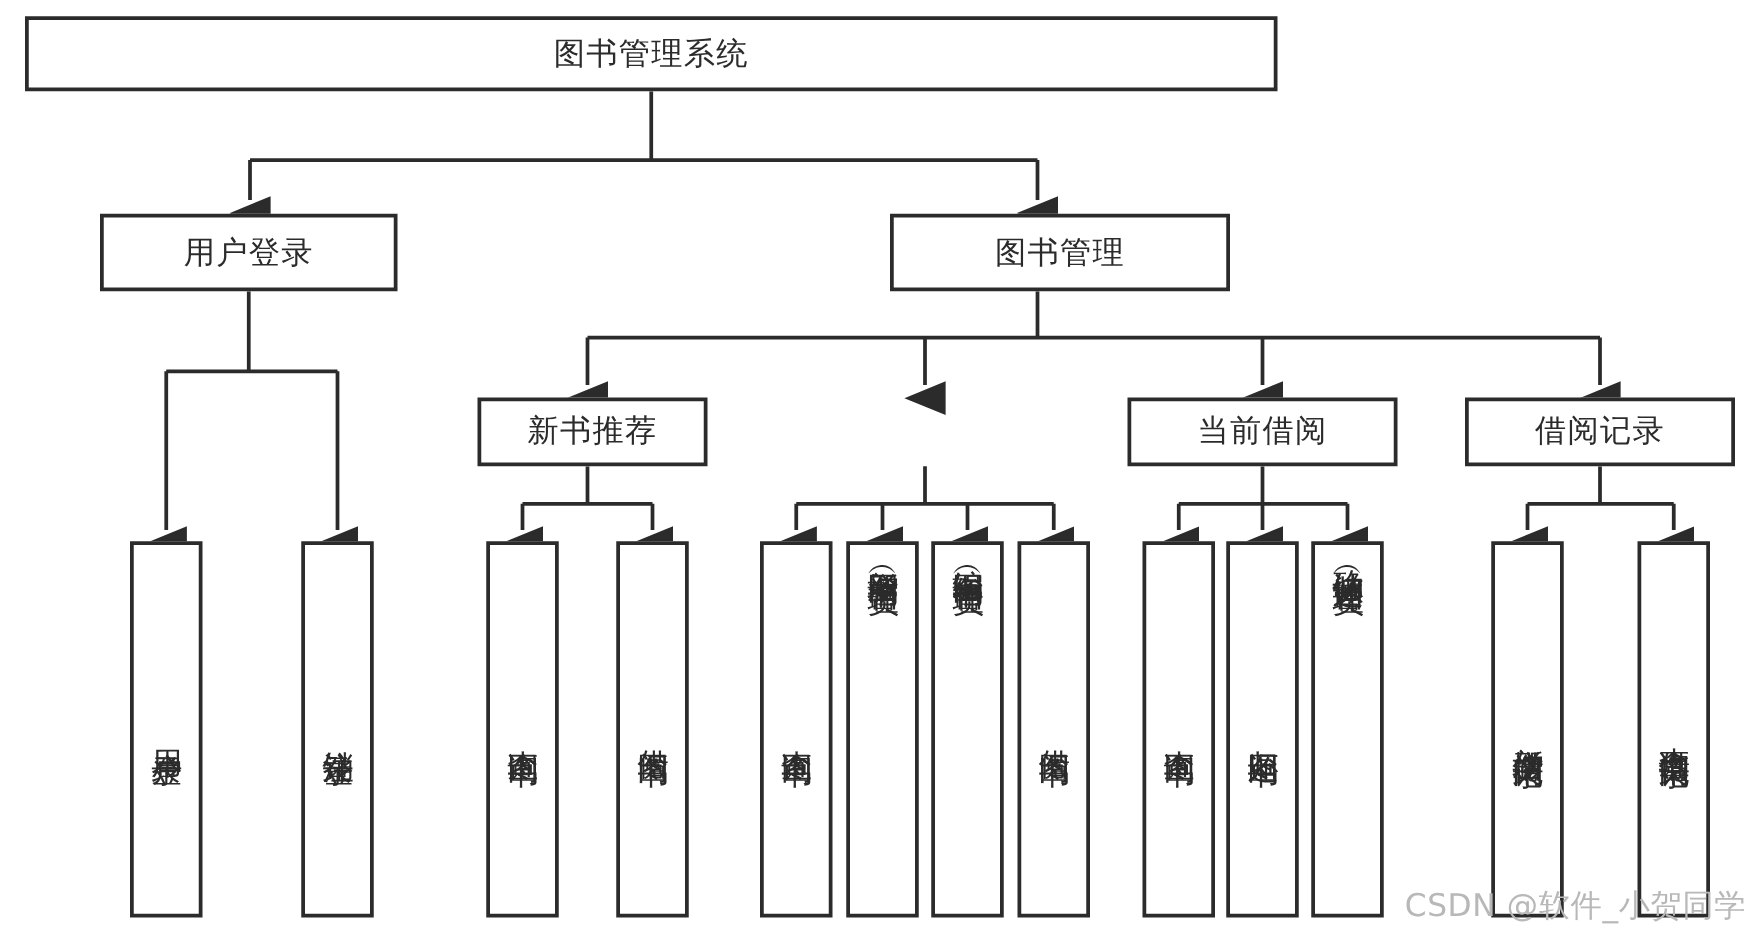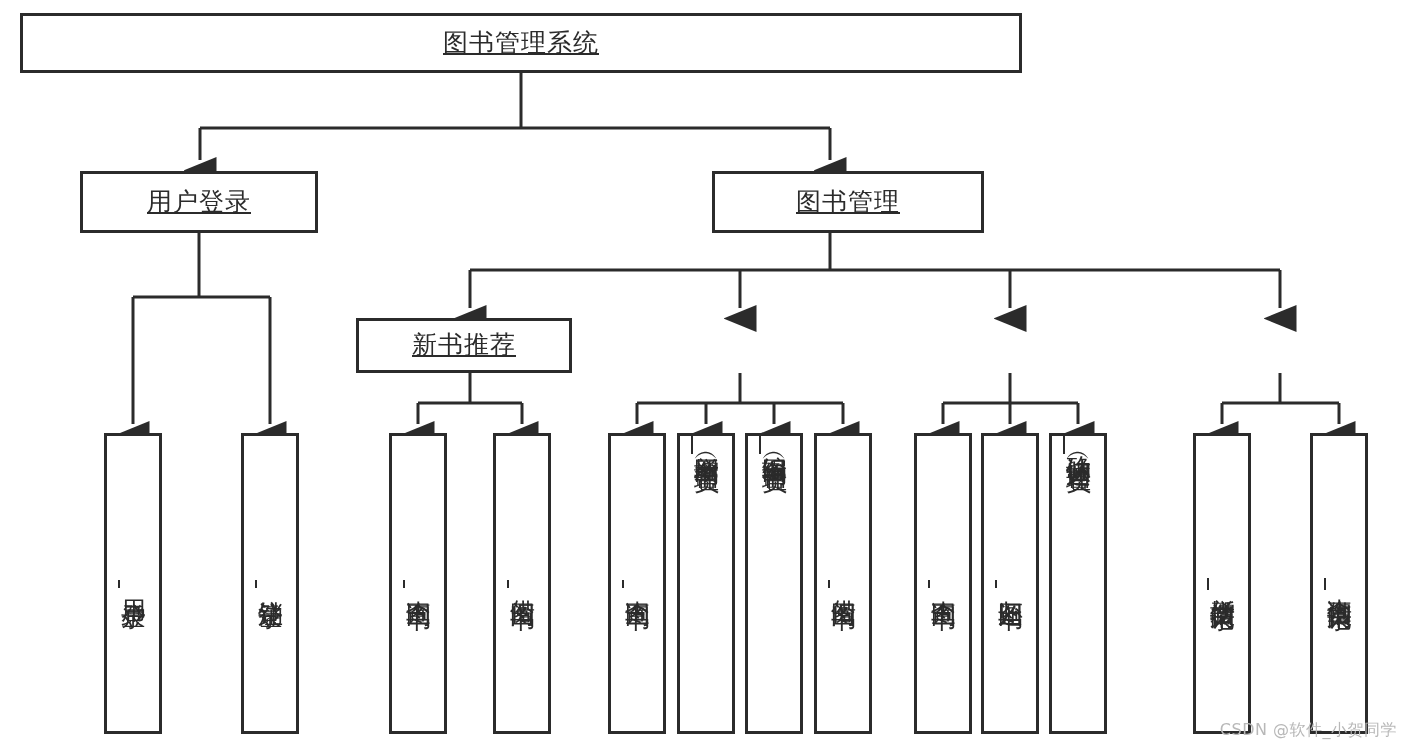--- a/index.html
+++ b/index.html
@@ -29,21 +29,20 @@
   .node {
     position: absolute;
     box-sizing: border-box;
     background: #ffffff;
     border: 3px solid #2b2b2b;
     display: flex;
     align-items: center;
     justify-content: center;
     color: #2b2b2b;
     z-index: 2;
-    text-decoration: underline;
   }
   .node .label {
     font-size: 25px;
     line-height: 1.15;
     letter-spacing: 1px;
     white-space: nowrap;
     font-weight: 400;
   }
   .node.leaf {
     align-items: flex-start;
@@ -59,21 +58,21 @@
     letter-spacing: 2px;
     max-height: 100%;
   }
   .node.leaf.vcenter {
     align-items: center;
   }
   .watermark {
     position: absolute;
     right: 8px;
     bottom: 6px;
-    font-size: 16px;
+    font-size: 25px;
     color: #b8b8b8;
     letter-spacing: 0.5px;
     z-index: 3;
     white-space: nowrap;
   }
 </style>
 </head>
 <body>
 
 <div id="canvas">
@@ -133,26 +132,32 @@
   </div>
 
   <div class="node" style="left:80px; top:171px; width:238px; height:62px;">
     <span class="label">用户登录</span>
   </div>
 
   <div class="node" style="left:712px; top:171px; width:272px; height:62px;">
     <span class="label">图书管理</span>
   </div>
 
-  <div class="node" style="left:356px; top:318px; width:216px; height:55px;">
+  <div class="node" style="left:382px; top:318px; width:184px; height:55px;">
     <span class="label">新书推荐</span>
   </div>
 
 
-
+  <div class="node" style="left:902px; top:318px; width:216px; height:55px;">
+    <span class="label">当前借阅</span>
+  </div>
+
+  <div class="node" style="left:1172px; top:318px; width:216px; height:55px;">
+    <span class="label">借阅记录</span>
+  </div>
 
   <div class="node leaf vcenter" style="left:104px; top:433px; width:58px; height:301px;">
     <span class="label">用户登录</span>
   </div>
 
   <div class="node leaf vcenter" style="left:241px; top:433px; width:58px; height:301px;">
     <span class="label">注销登录</span>
   </div>
 
   <div class="node leaf vcenter" style="left:389px; top:433px; width:58px; height:301px;">

